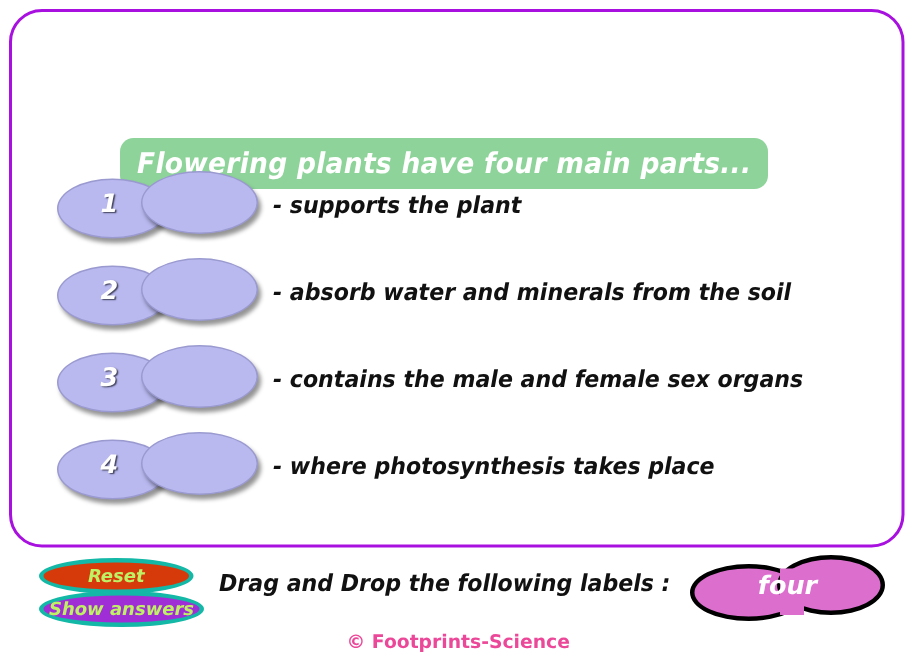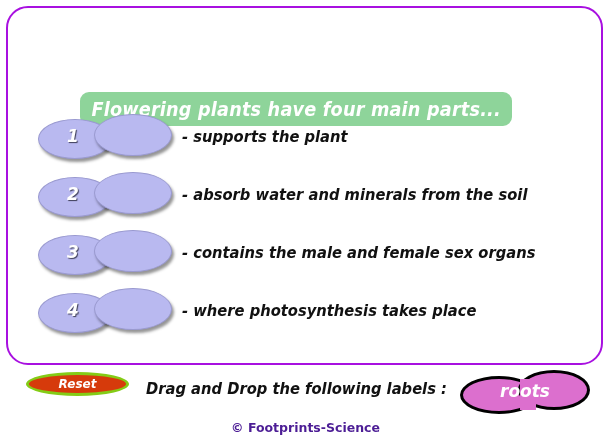--- a/index.html
+++ b/index.html
@@ -123,28 +123,28 @@
   #bottom-bar {
     position: absolute;
     left: 0;
     top: 368px;
     width: 611px;
     height: 76px;
   }
 
   .pill-button {
     position: absolute;
-    border: 3px solid #84cc16;
+    border: 3px solid #14b8a6;
     border-radius: 50%;
     display: flex;
     align-items: center;
     justify-content: center;
     box-sizing: border-box;
     cursor: pointer;
-    color: #ffffff;
+    color: #bef264;
     font-family: "DejaVu Sans", sans-serif;
     font-weight: bold;
     font-style: italic;
     font-size: 12px;
     white-space: nowrap;
   }
   #reset-button {
     left: 26px;
     top: 4px;
     width: 103px;
@@ -233,21 +233,21 @@
     z-index: 4;
   }
 
   
   #footer-credit {
     position: absolute;
     left: 0;
     top: 420px;
     width: 611px;
     text-align: center;
-    color: #4c1d95;
+    color: #ec4899;
     font-family: "DejaVu Sans", sans-serif;
     font-weight: bold;
     font-size: 12.5px;
   }
 </style>
 </head>
 <body>
 
 <div id="activity-panel">
 
@@ -290,27 +290,28 @@
     </div>
     <span class="q-text">- where photosynthesis takes place</span>
   </div>
 
 </div>
 
 <div id="bottom-bar">
 
   <div class="pill-button" id="reset-button">Reset</div>
 
+  <div class="pill-button" id="show-answers-button">Show answers</div>
 
   <div id="drag-instruction">Drag and Drop the following labels :</div>
 
   <div id="label-tray">
     <div class="word-label">
       <div class="lobe lobe-left"></div>
       <div class="lobe lobe-right"></div>
       <div class="lobe-mask"></div>
-      <span class="word-text">roots</span>
+      <span class="word-text">four</span>
     </div>
   </div>
 
 </div>
 
 <div id="footer-credit">© Footprints-Science</div>
 
 </body></html>

